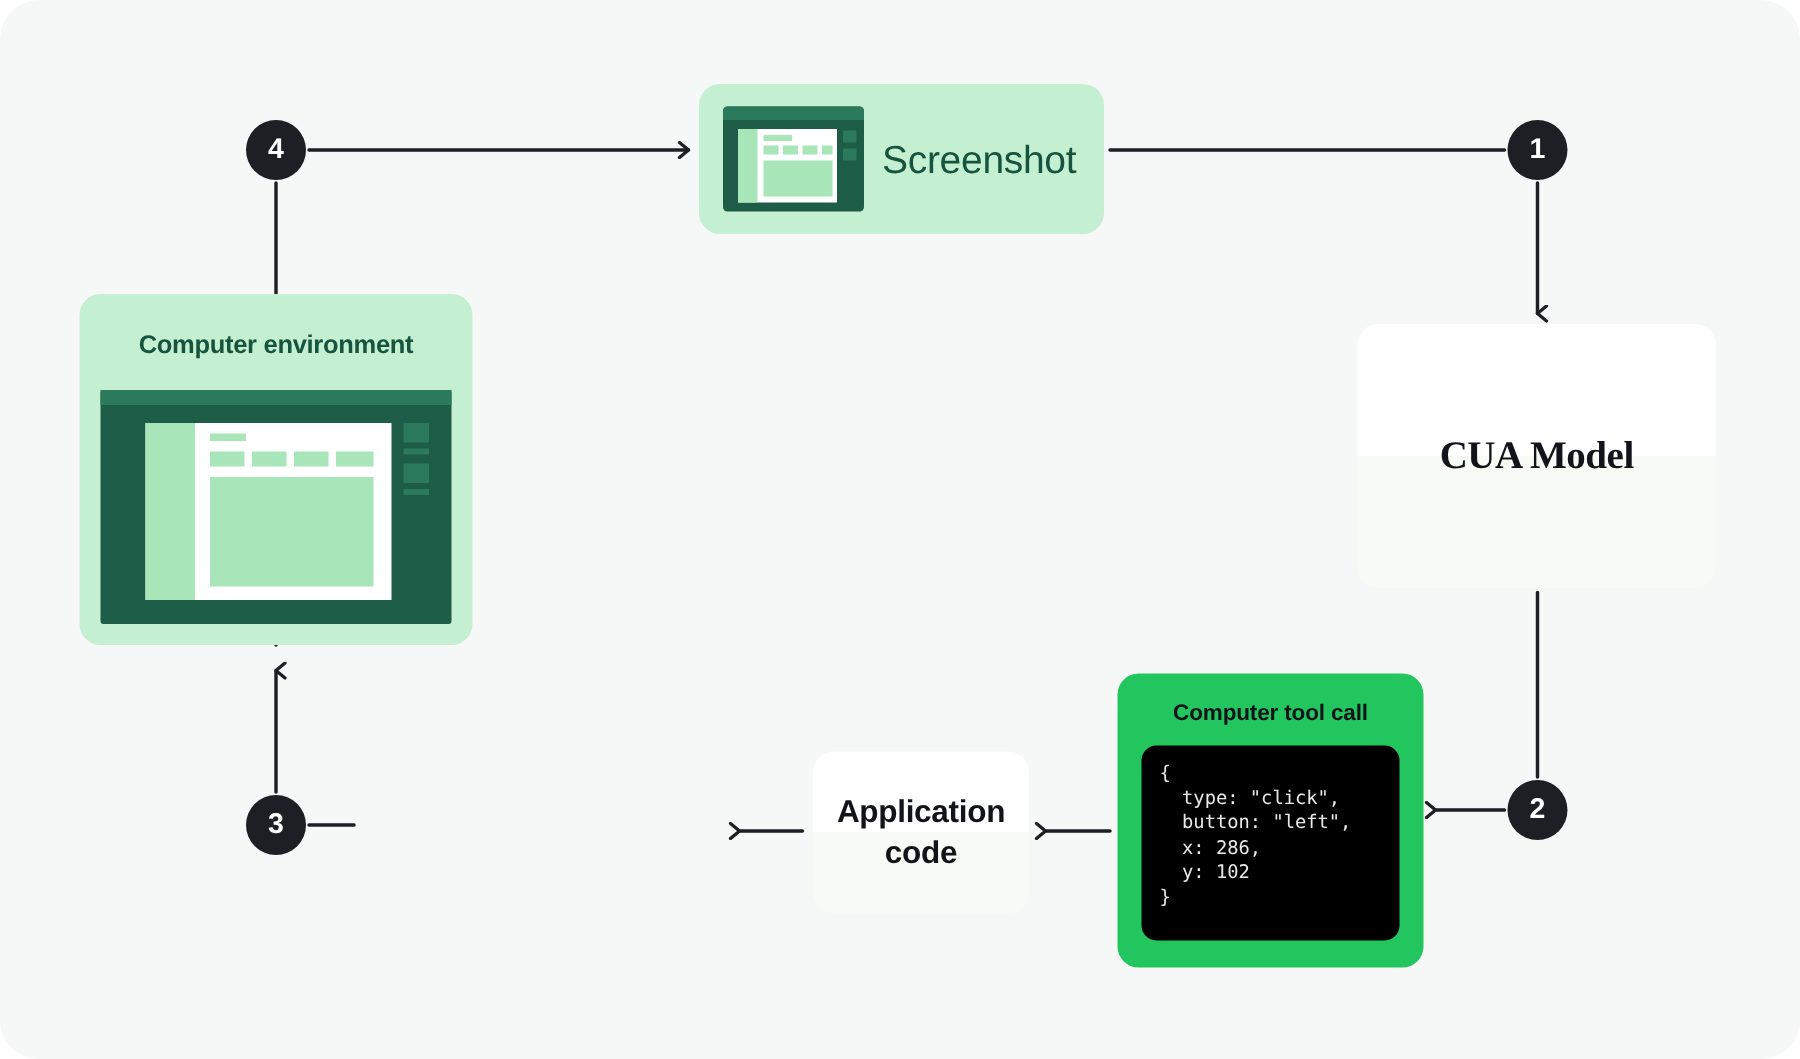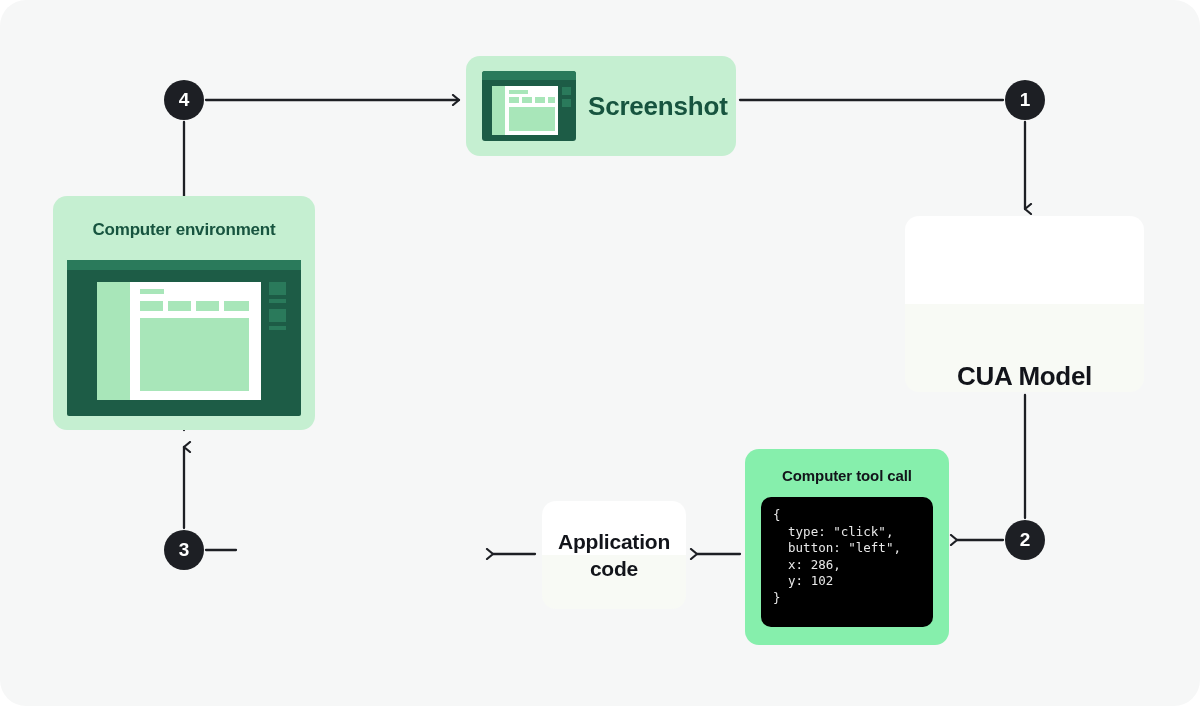--- a/index.html
+++ b/index.html
@@ -17,36 +17,36 @@
     overflow: hidden;
   }
   .abs { position: absolute; }
 
   
   .card-green {
     background: #c5efd1;
     border-radius: 14px;
   }
   .card-purple {
-    background: #86efac;
+    background: #22c55e;
     border-radius: 14px;
   }
   .card-white {
     background: linear-gradient(to bottom, #ffffff 0%, #ffffff 50%, #f8faf5 50%, #f8faf5 100%);
     border-radius: 14px;
   }
 
   
   #screenshot-node {
     left: 466px; top: 56px; width: 270px; height: 100px;
     display: flex; align-items: center;
   }
   #screenshot-label {
     font-size: 26px;
-    font-weight: bold;
+    font-weight: normal;
     color: #17543f;
     margin-left: 12px;
     letter-spacing: -0.2px;
   }
 
   
   .winicon {
     position: relative;
     background: #1d5c46;
     border-radius: 3px;
@@ -91,21 +91,21 @@
     text-align: center;
     font-size: 17px;
     font-weight: bold;
     color: #17543f;
     letter-spacing: -0.2px;
   }
 
   
   #cua-model-node {
     left: 905px; top: 216px; width: 239px; height: 176px;
-    display: flex; align-items: flex-end; justify-content: center;
+    display: flex; align-items: center; justify-content: center; font-family: Liberation Serif, serif;
   }
   #cua-model-label {
     font-size: 26px;
     font-weight: bold;
     color: #12141a;
     letter-spacing: -0.3px;
   }
 
   
   #tool-call-node {

